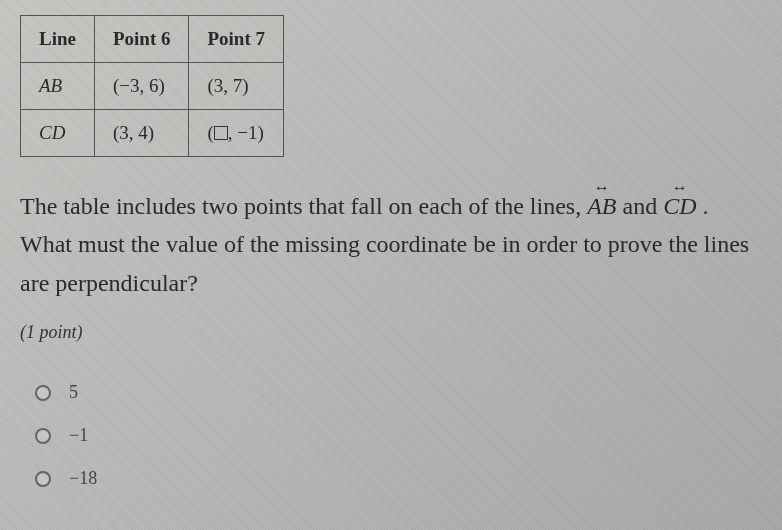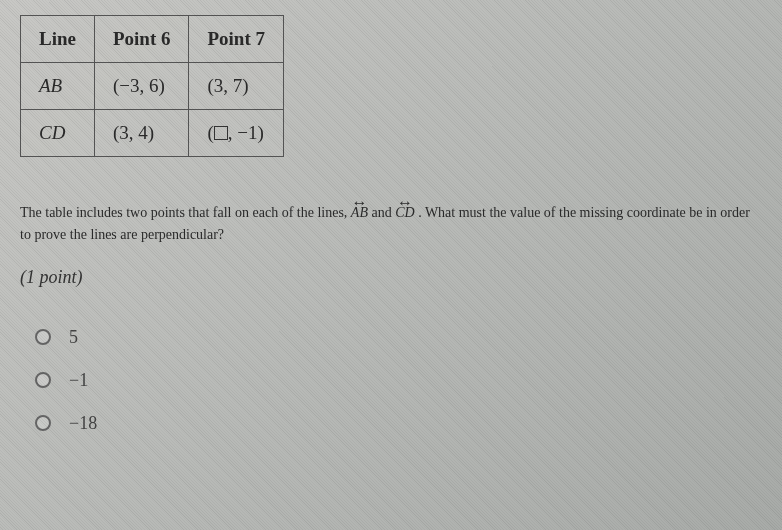--- a/index.html
+++ b/index.html
@@ -19,38 +19,38 @@
     }
     .grain {
       position: absolute;
       inset: 0;
       opacity: 0.08;
       background-image: repeating-linear-gradient(45deg, #000 0px, transparent 1px, transparent 2px);
       pointer-events: none;
     }
     table {
       border-collapse: collapse;
-      margin-bottom: 45px;
+      margin-bottom: 30px;
       background: rgba(200, 200, 195, 0.3);
     }
     th, td {
       border: 1.5px solid #555;
       padding: 12px 18px;
       text-align: left;
       font-size: 19px;
     }
     th {
       font-weight: bold;
     }
     .line-cell {
       font-style: italic;
       font-family: 'Times New Roman', serif;
     }
     .question {
-      font-size: 14px;
+      font-size: 24px;
       line-height: 1.6;
       margin-bottom: 20px;
       color: #2a2a2a;
     }
     .line-symbol {
       display: inline-block;
       position: relative;
       font-style: italic;
       font-family: 'Times New Roman', serif;
     }

